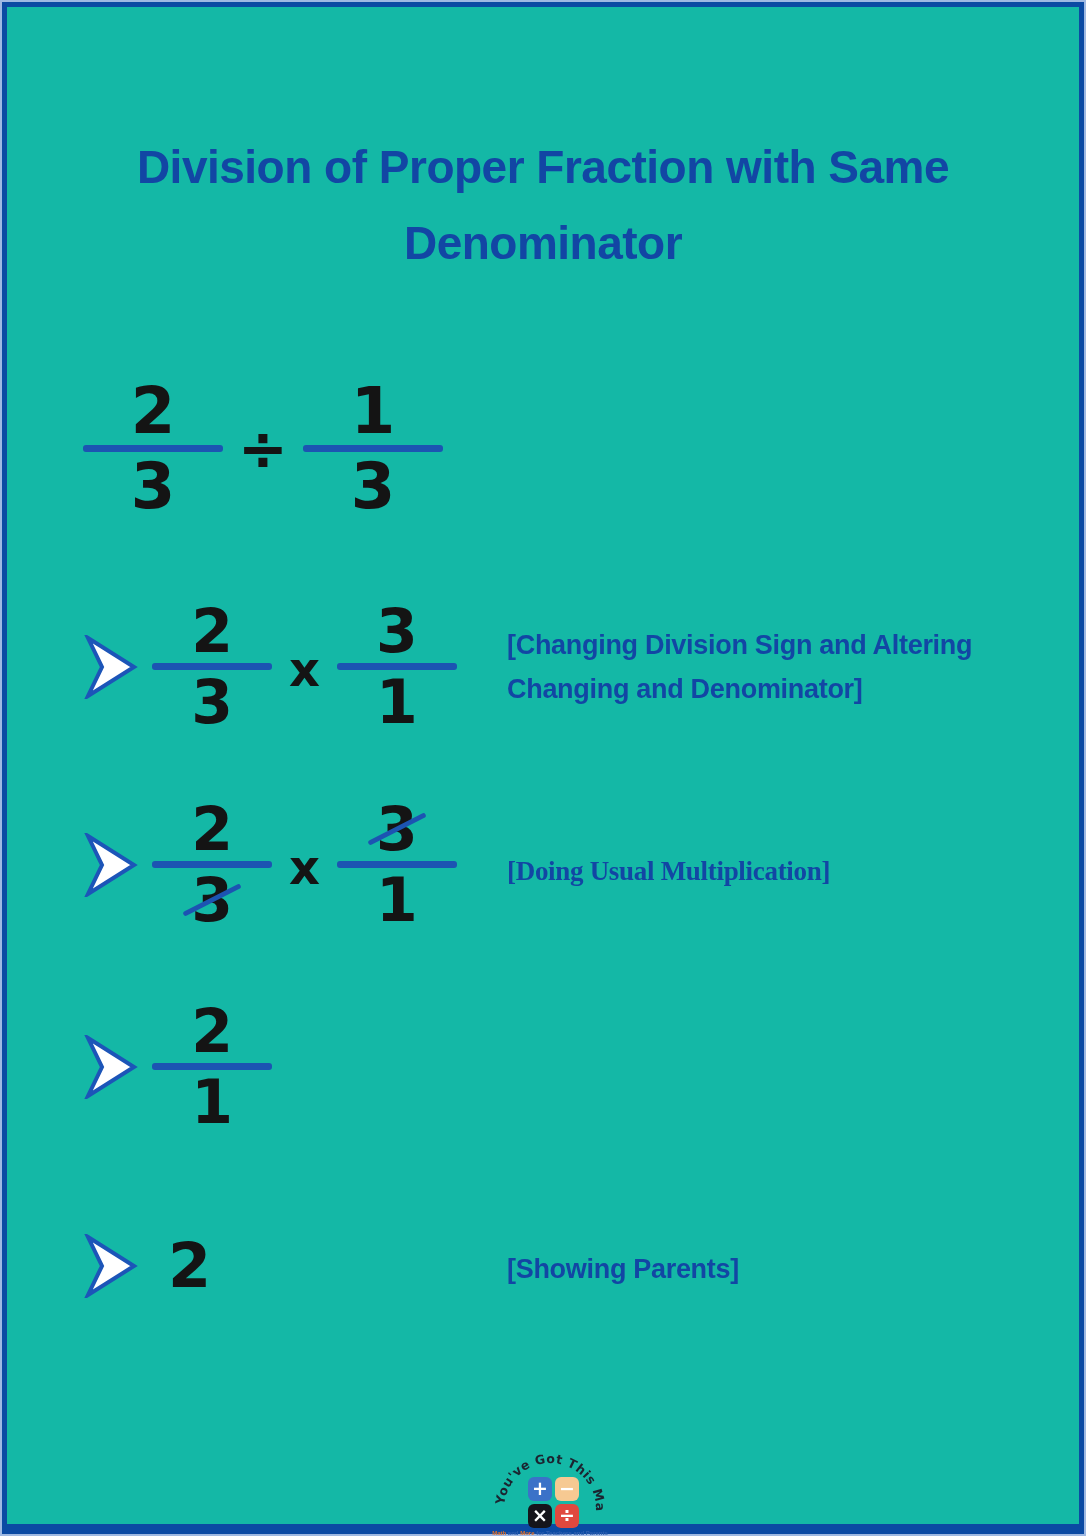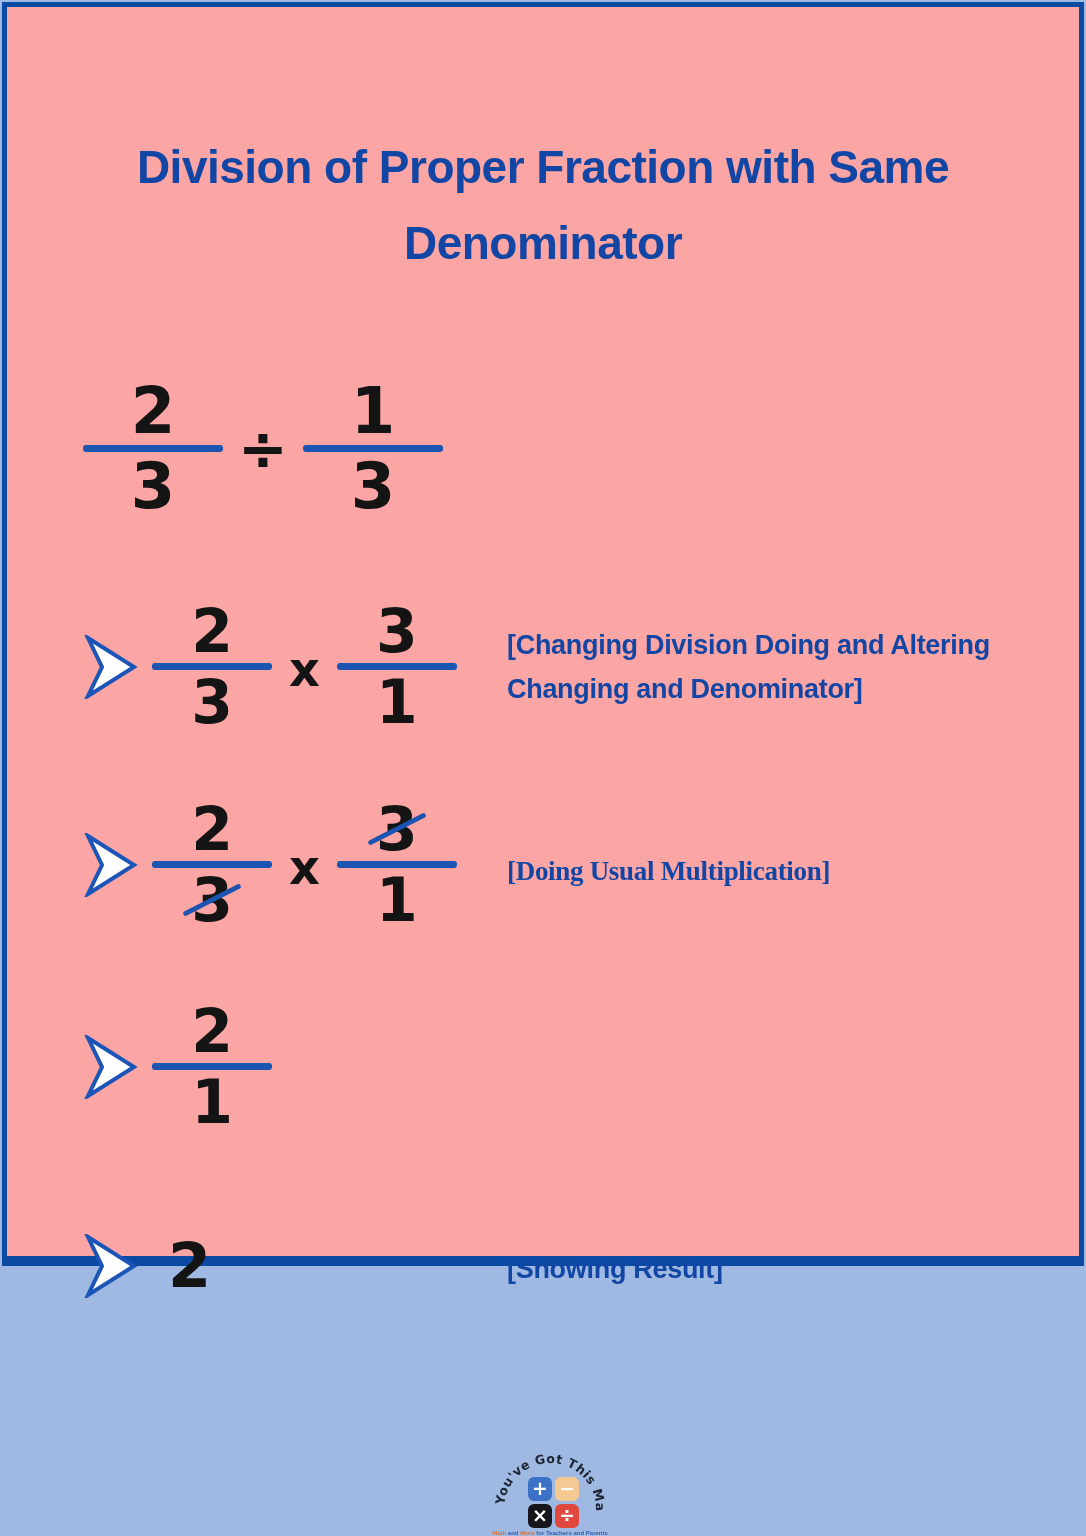--- a/index.html
+++ b/index.html
@@ -9,22 +9,22 @@
     position: relative;
     width: 1086px;
     height: 1536px;
     background: #9fb9e2; 
     overflow: hidden;
     font-family: "Liberation Sans", sans-serif;
   }
   .page {
     position: absolute;
     left: 2px; top: 2px;
-    width: 1082px; height: 1264px;
-    background: #fca5a5;
+    width: 1082px; height: 1532px;
+    background: #14b8a6;
     border: 5px solid #0b4aa3;
     border-bottom-width: 10px;
   }
 
   
   .title {
     position: absolute;
     top: 122px; left: 0; right: 0;
     text-align: center;
     color: #1246a4;
@@ -176,21 +176,21 @@
         <div class="den">3</div>
       </div>
       <div class="op-x">x</div>
       <div class="frac">
         <div class="num">3</div>
         <div class="bar"></div>
         <div class="den">1</div>
       </div>
     </div>
     <div class="note note-1">
-      <span>[Changing Division Doing and Altering</span>
+      <span>[Changing Division Sign and Altering</span>
       <span>Changing and Denominator]</span>
     </div>
 
     <div class="step step-2">
       <svg class="chevron" width="56" height="64" viewBox="0 0 56 64">
         <polygon points="4,3 50,32 4,61 18,32" fill="#ffffff" stroke="#1c55b8" stroke-width="4" stroke-linejoin="miter"></polygon>
       </svg>
       <div class="frac">
         <div class="num">2</div>
         <div class="bar"></div>
@@ -224,21 +224,21 @@
       </div>
     </div>
 
     <div class="step step-4">
       <svg class="chevron" width="56" height="64" viewBox="0 0 56 64">
         <polygon points="4,3 50,32 4,61 18,32" fill="#ffffff" stroke="#1c55b8" stroke-width="4" stroke-linejoin="miter"></polygon>
       </svg>
       <div class="result-num">2</div>
     </div>
     <div class="note note-3">
-      <span>[Showing Result]</span>
+      <span>[Showing Parents]</span>
     </div>
 
     <svg class="logo" width="120" height="102" viewBox="0 0 120 102">
       <defs>
         <path id="arcpath" d="M 14 74 A 46 46 0 0 1 106 74" fill="none"></path>
       </defs>
       <text font-family="DejaVu Sans, sans-serif" font-size="12.5" font-weight="bold" fill="#1b2430" letter-spacing="0.5">
         <textPath href="#arcpath" startOffset="4">You've Got This Math</textPath>
       </text>
 

